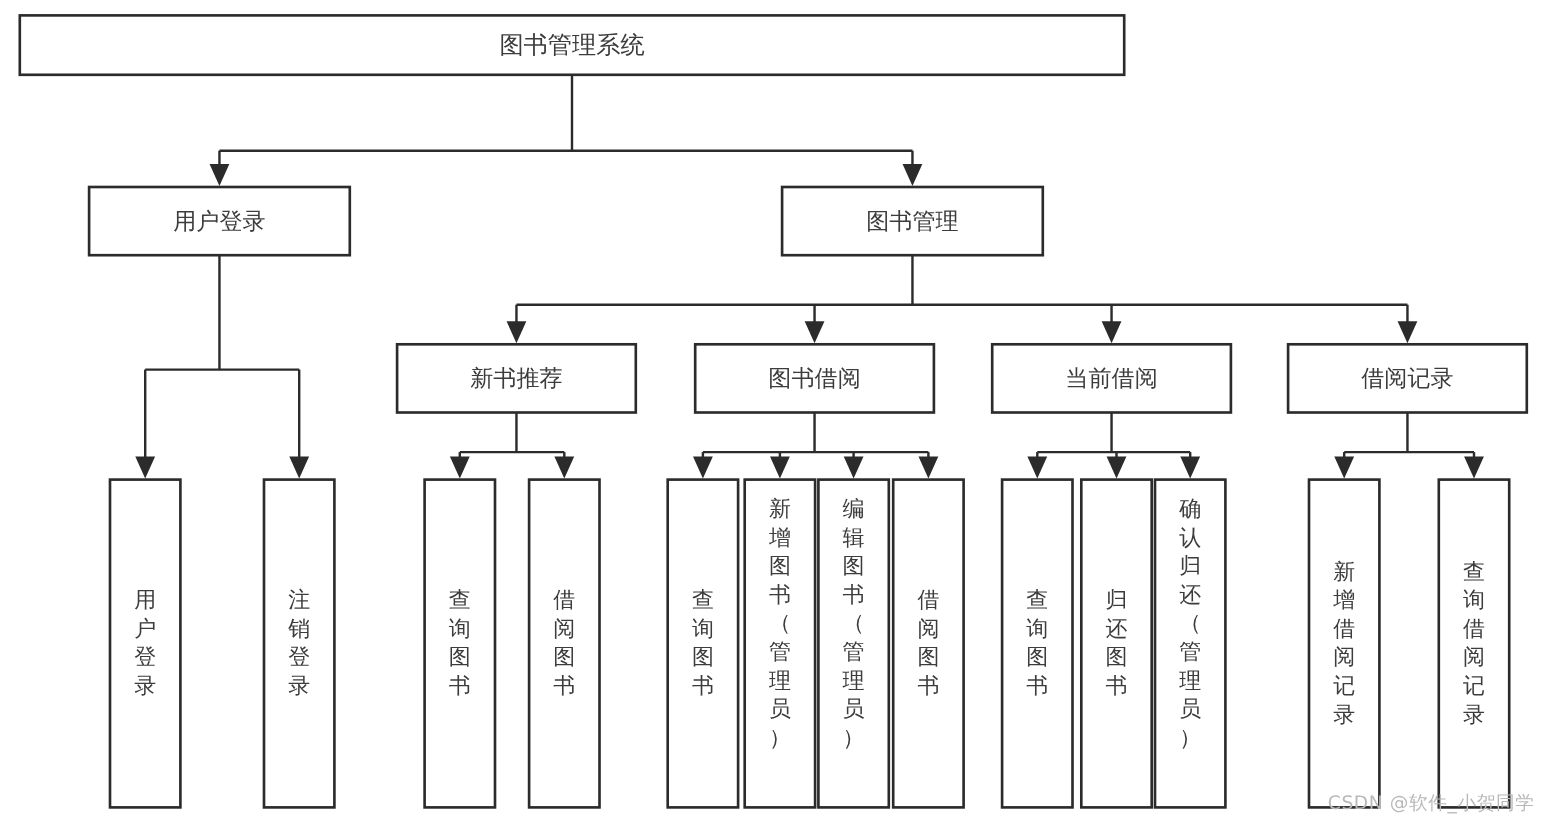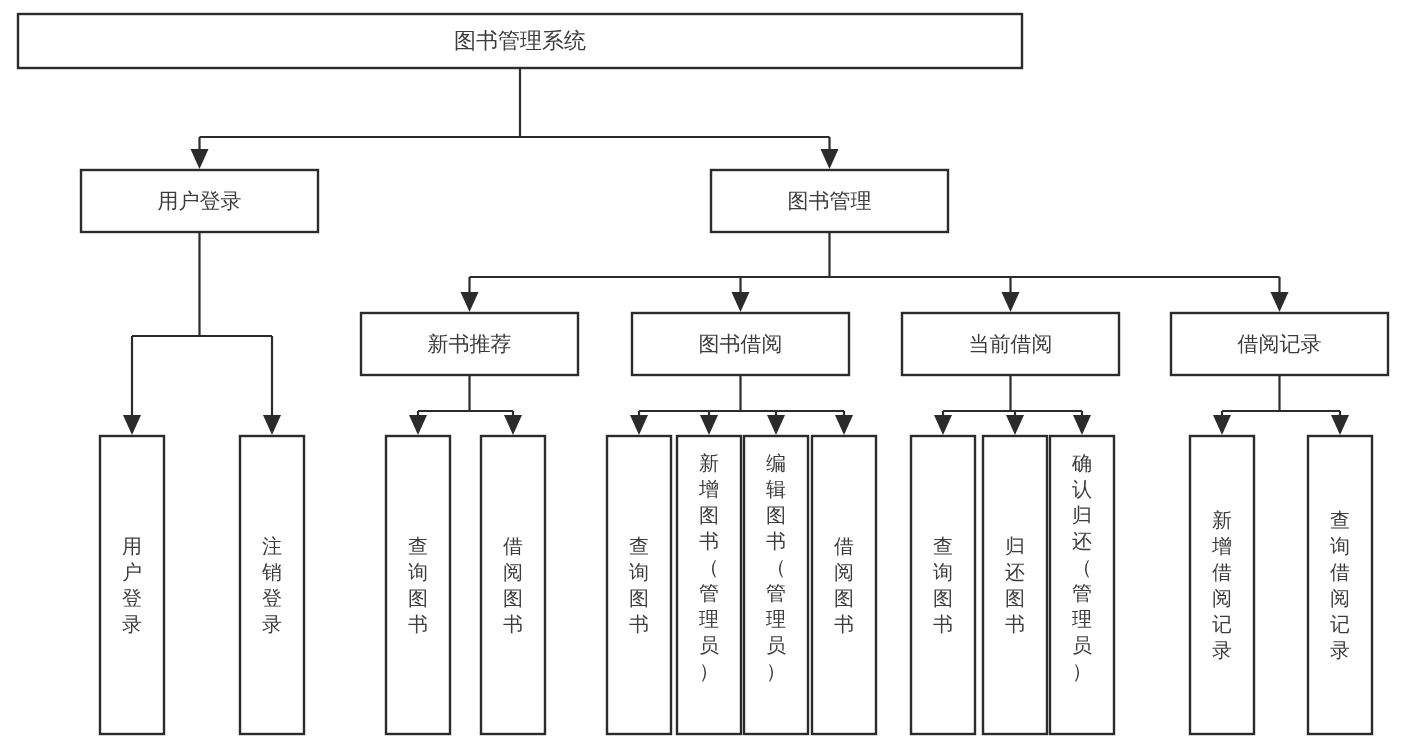--- a/index.html
+++ b/index.html
@@ -202,13 +202,14 @@
           <rect x="1190" y="436" width="64" height="298" class="node-box"></rect>
           <text x="1222" y="0" class="node-label" font-size="20"><tspan x="1222" y="521">新</tspan><tspan x="1222" y="547">增</tspan><tspan x="1222" y="573">借</tspan><tspan x="1222" y="599">阅</tspan><tspan x="1222" y="625">记</tspan><tspan x="1222" y="651">录</tspan></text>
         </g>
         <g>
           <rect x="1308" y="436" width="64" height="298" class="node-box"></rect>
           <text x="1340" y="0" class="node-label" font-size="20"><tspan x="1340" y="521">查</tspan><tspan x="1340" y="547">询</tspan><tspan x="1340" y="573">借</tspan><tspan x="1340" y="599">阅</tspan><tspan x="1340" y="625">记</tspan><tspan x="1340" y="651">录</tspan></text>
         </g>
       </g>
   </svg>
 
+  <div class="watermark">CSDN @软件_小贺同学</div>
 </div>
 
 </body></html>

